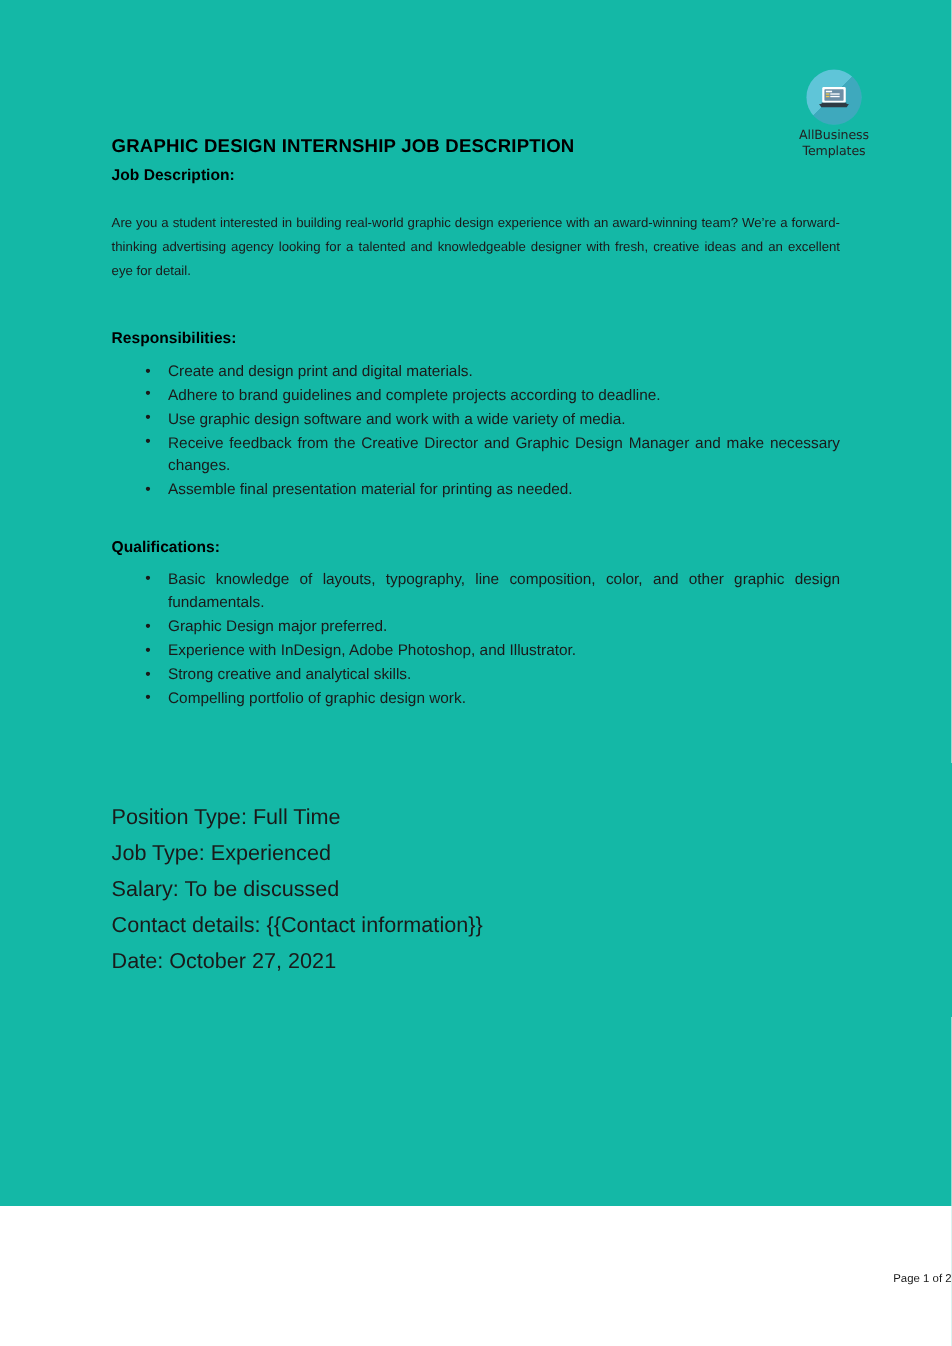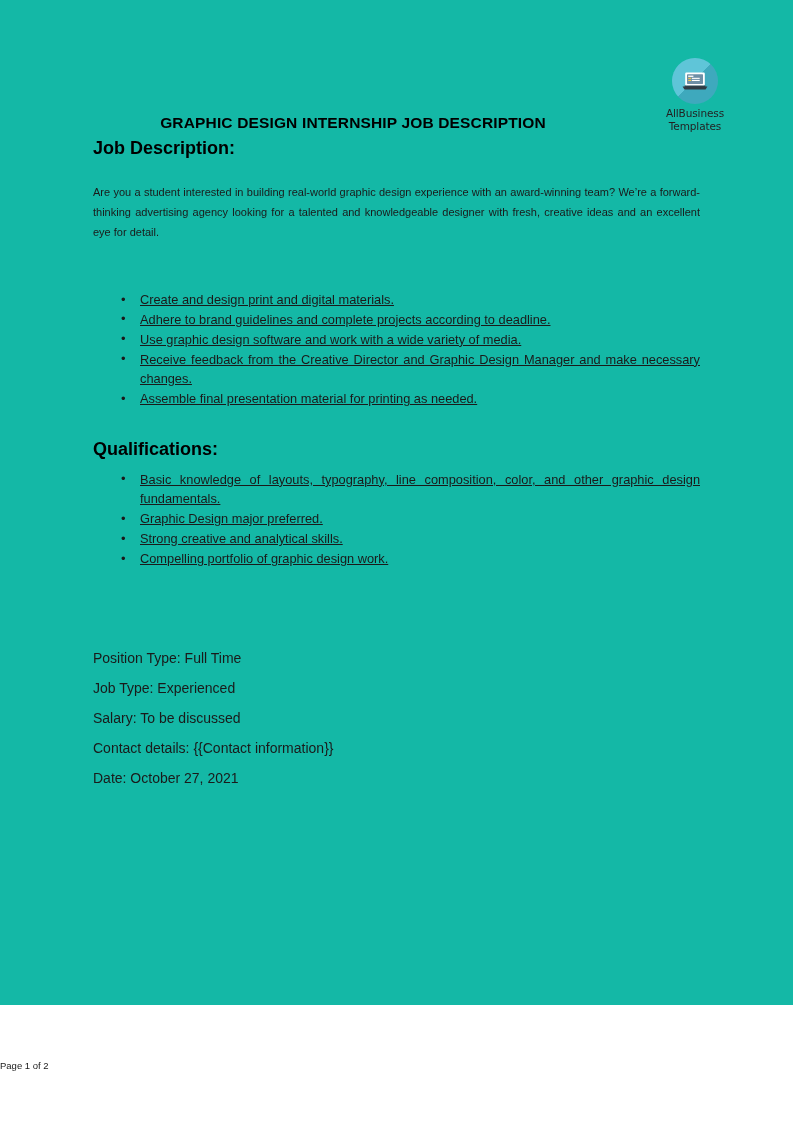--- a/index.html
+++ b/index.html
@@ -60,37 +60,37 @@
     color:#231f20;
     letter-spacing:-0.1px;
   }
 
   
   .doc-title {
     position:absolute;
     top:114px;
     left:93px;
     width:520px;
-    text-align:center;
+    text-align:left;
     font-size:15.5px;
     font-weight:bold;
     letter-spacing:0.15px;
     color:#000;
   }
 
   
   .content {
     position:absolute;
     top:138px;
     left:93px;
     width:607px;
   }
 
   .section-head {
-    font-size:18px;
+    font-size:13px;
     font-weight:bold;
     color:#000;
     margin-top:0;
   }
 
   .para {
     font-size:11px;
     line-height:20px;
     text-align:justify;
     color:#1a1a1a;
@@ -106,44 +106,43 @@
     margin-top:10px;
   }
   ul.bullets li {
     position:relative;
     padding-left:47px;
     font-size:12.8px;
     line-height:19.4px;
     text-align:justify;
     margin-bottom:0.5px;
     color:#1a1a1a;
-    text-decoration:underline;
   }
   ul.bullets li::before {
     content:"\2022";
     position:absolute;
     left:28px;
     top:-0.5px;
     font-size:13px;
     color:#1a1a1a;
   }
 
   .req-line {
-    font-size:14px;
+    font-size:18px;
     line-height:30px;
     color:#1a1a1a;
   }
 
   
   .footer {
     position:absolute;
     top:1060px;
     left:0;
     width:793px;
-    text-align:left;
+    text-align:right;
     font-size:9.5px;
     color:#1a1a1a;
   }
 </style>
 </head>
 <body>
 
 <div class="page">
 
   <div class="logo-block">
@@ -172,36 +171,38 @@
   <div class="content">
 
     <div class="section-head">Job Description:</div>
 
     <div class="gap-md"></div>
 
     <div class="para">Are you a student interested in building real-world graphic design experience with an award-winning team? We’re a forward-thinking advertising agency looking for a talented and knowledgeable designer with fresh, creative ideas and an excellent eye for detail.</div>
 
     <div class="gap-xl"></div>
 
+    <div class="section-head">Responsibilities:</div>
 
     <ul class="bullets">
       <li>Create and design print and digital materials.</li>
       <li>Adhere to brand guidelines and complete projects according to deadline.</li>
       <li>Use graphic design software and work with a wide variety of media.</li>
       <li>Receive feedback from the Creative Director and Graphic Design Manager and make necessary changes.</li>
       <li>Assemble final presentation material for printing as needed.</li>
     </ul>
 
     <div class="gap-lg"></div>
 
     <div class="section-head">Qualifications:</div>
 
     <ul class="bullets">
       <li>Basic knowledge of layouts, typography, line composition, color, and other graphic design fundamentals.</li>
       <li>Graphic Design major preferred.</li>
+      <li>Experience with InDesign, Adobe Photoshop, and Illustrator.</li>
       <li>Strong creative and analytical skills.</li>
       <li>Compelling portfolio of graphic design work.</li>
     </ul>
 
     <div class="gap-xl"></div>
     <div class="gap-md"></div>
 
 
     <div class="gap-sm"></div>
 

